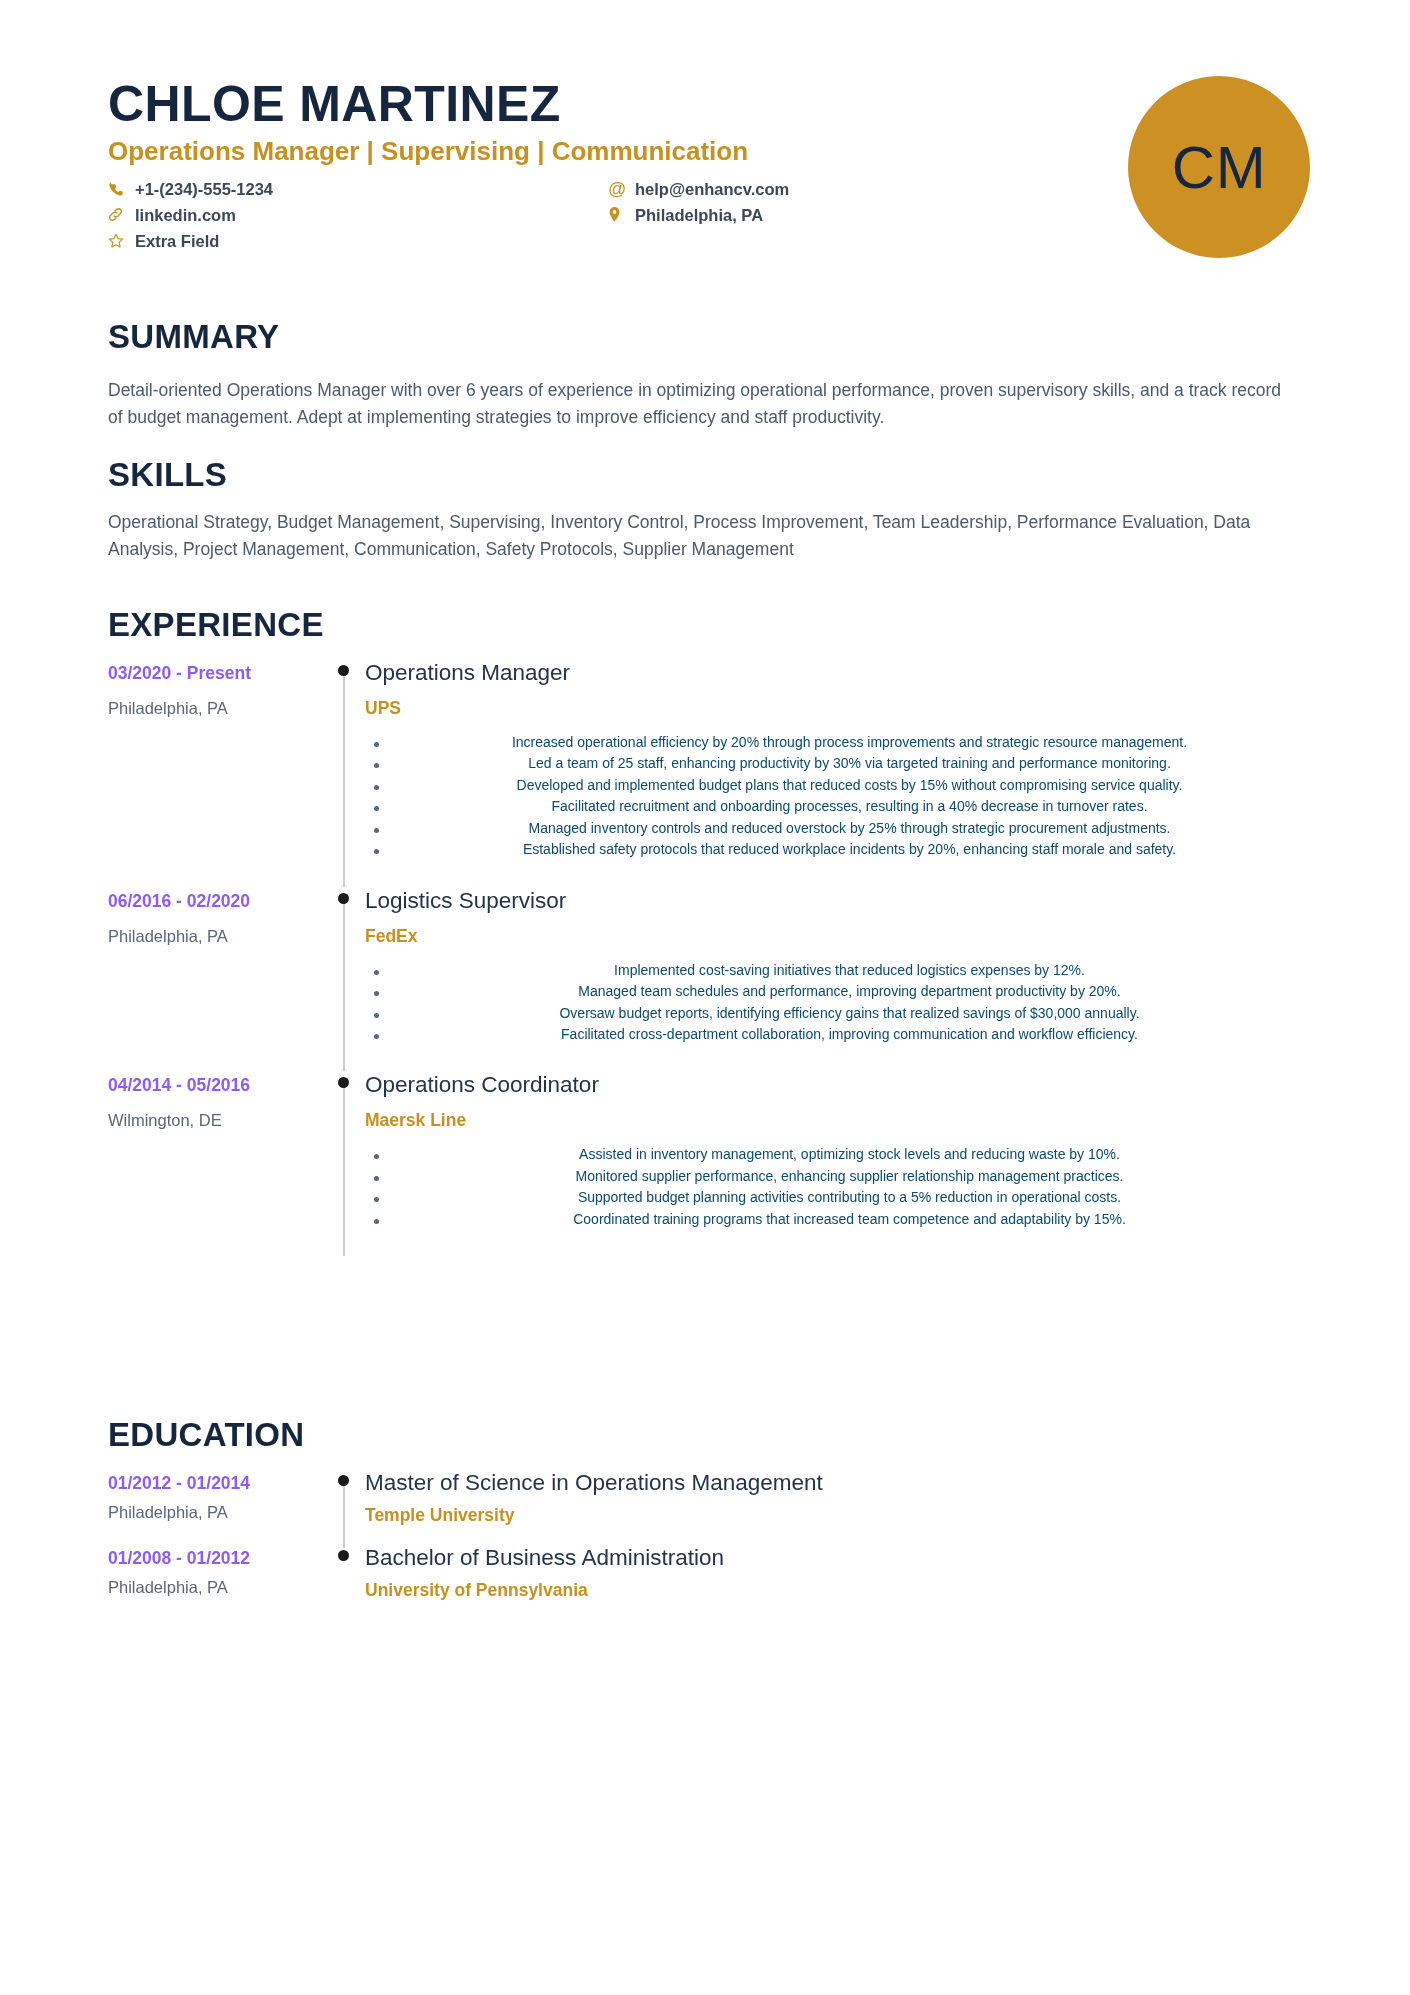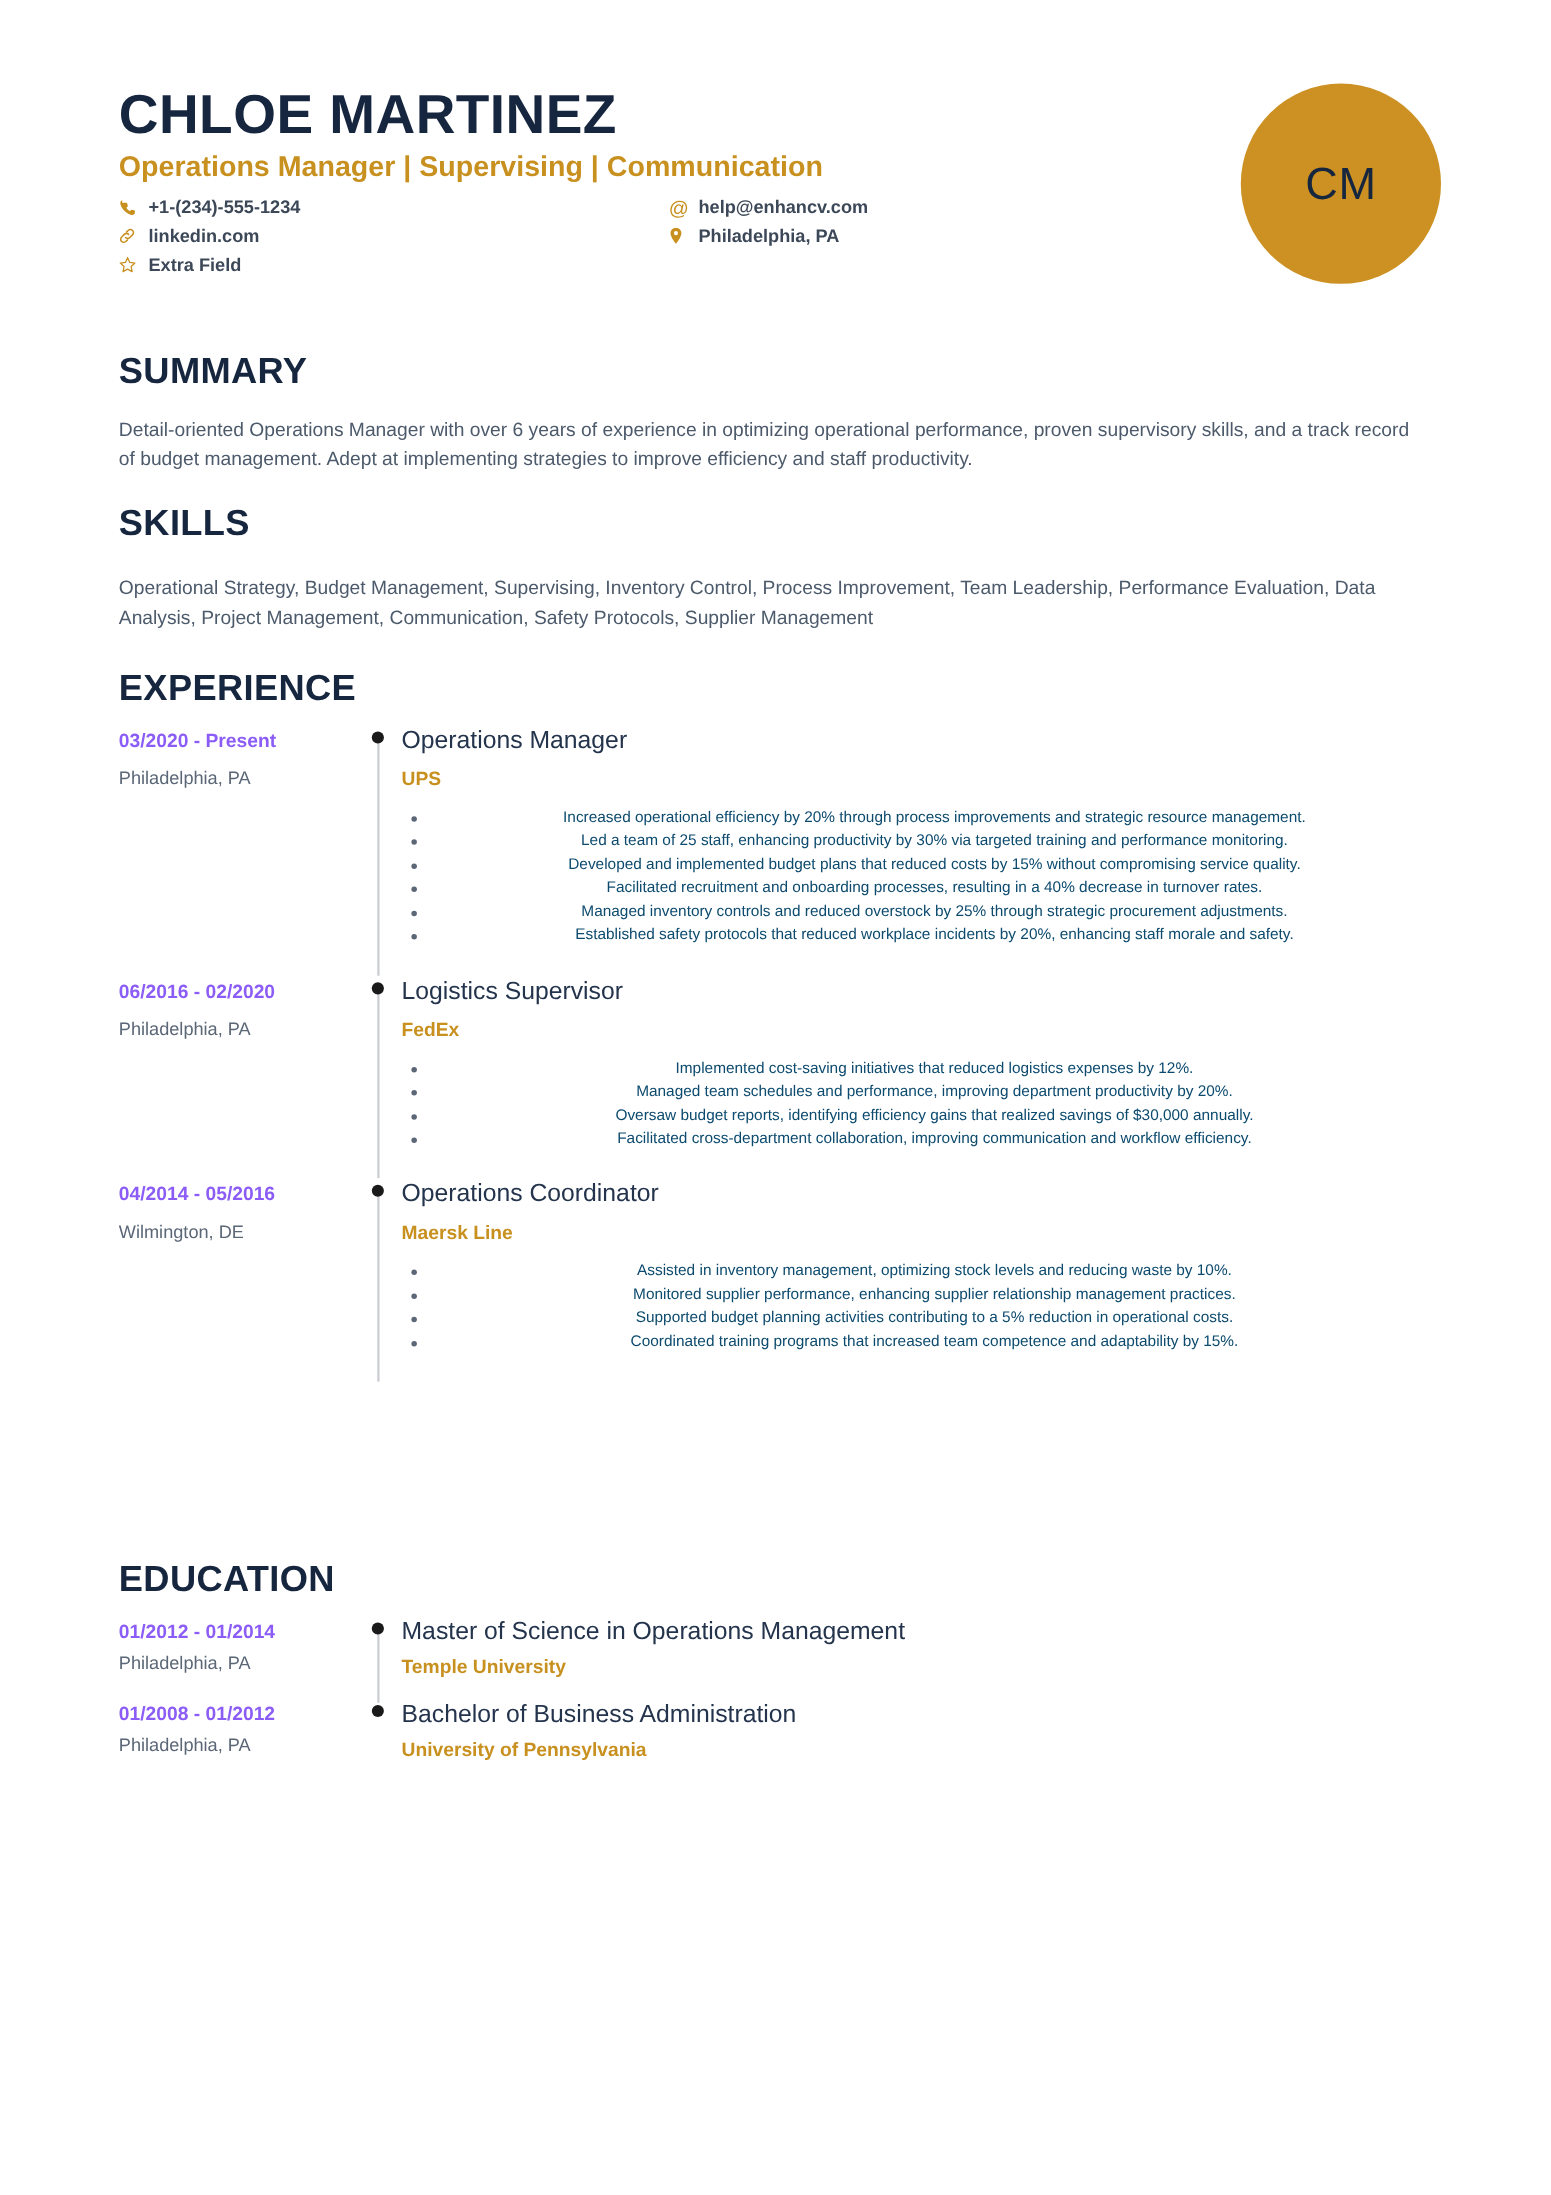--- a/index.html
+++ b/index.html
@@ -88,21 +88,21 @@
     top: 76px;
     width: 182px;
     height: 182px;
     border-radius: 50%;
     background: #cc9122;
     display: flex;
     align-items: center;
     justify-content: center;
   }
   .avatar-initials {
-    font-size: 41px;
+    font-size: 60px;
     color: #16263f;
     font-weight: 400;
     letter-spacing: 0.5px;
   }
 
   
   .section-title {
     font-size: 33px;
     font-weight: 700;
     color: #16263f;
@@ -114,21 +114,21 @@
     font-size: 17.5px;
     color: #4c5a6b;
     line-height: 1.52;
     margin: 0;
   }
 
   #summary-section { position: absolute; left: 108px; top: 320px; width: 1180px; }
   #summary-section .body-text { margin-top: 24px; width: 1175px; }
 
   #skills-section { position: absolute; left: 108px; top: 458px; width: 1180px; }
-  #skills-section .body-text { margin-top: 30px; width: 1175px; }
+  #skills-section .body-text { margin-top: 18px; width: 1175px; }
 
   #experience-section { position: absolute; left: 108px; top: 608px; width: 1200px; }
   #education-section { position: absolute; left: 108px; top: 1418px; width: 1200px; }
 
   
   .entries { margin-top: 18px; }
   .entry {
     position: relative;
     display: grid;
     grid-template-columns: 215px 42px 1fr;

